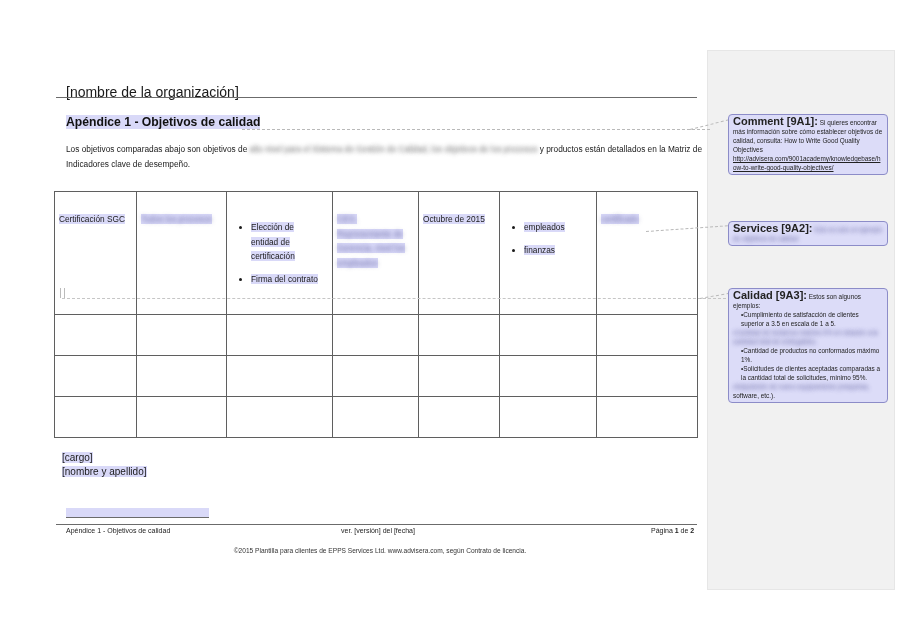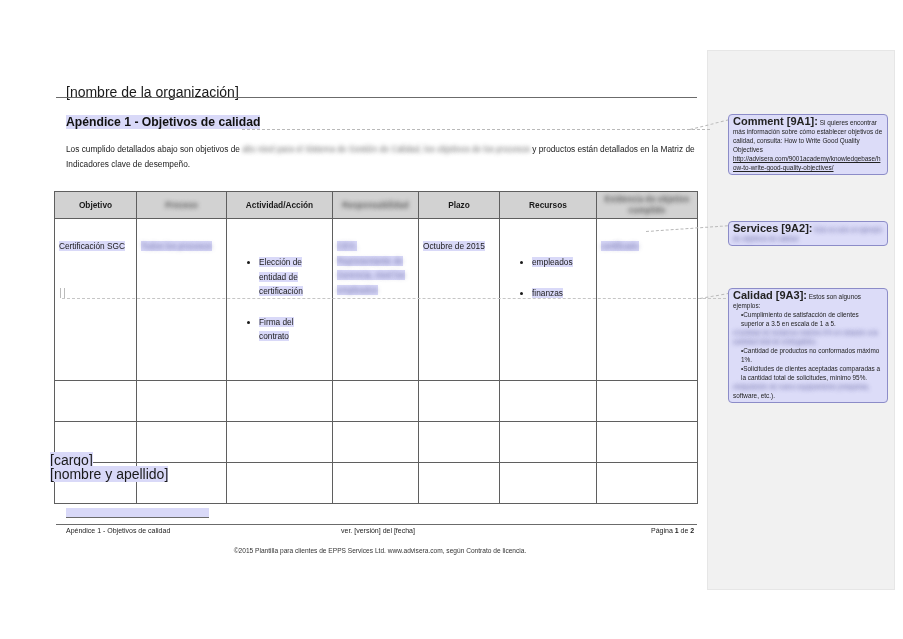--- a/index.html
+++ b/index.html
@@ -45,73 +45,64 @@
   }
   table.obj th, table.obj td {
     border: 1px solid #5f5f5f; vertical-align: top; padding: 20px 4px;
   }
   table.obj th {
     background: #d2d2d2; font-weight: bold; text-align: center; vertical-align: middle;
     height: 26px; padding: 0 3px; line-height: 11px;
   }
   table.obj td { line-height: 14.5px; }
   table.obj ul { margin: 0; padding-left: 12px; }
-  table.obj li { margin: 16px; }
+  table.obj li { margin: 8px; }
 
   .dash-row1 { left: 646px; top: 231px; width: 82px; border-top: 1px dashed #b9b9b9; transform: rotate(-4deg); transform-origin: left; }
   .dash-row2 { left: 62px; top: 298px; width: 664px; border-top: 1px dashed #c6c6c6; }
   .dash-c1 { left: 690px; top: 129px; width: 40px; border-top: 1px dashed #b9b9b9; transform: rotate(-14deg); transform-origin: left; }
   .dash-c3 { left: 700px; top: 298px; width: 30px; border-top: 1px dashed #b9b9b9; transform: rotate(-10deg); transform-origin: left; }
   .cursor-mark { left: 60px; top: 288px; width: 3px; height: 10px; border-left: 1px solid #bbb; border-right: 1px solid #bbb; }
 
   
-  .sig { left: 50px; font-size: 14px; }
+  .sig { left: 62px; font-size: 10px; }
   .sig-line { left: 66px; top: 508px; width: 143px; height: 9px; background: #d9d9f8; border-bottom: 1px solid #6b6b6b; }
 
   
   .footer-line { left: 56px; top: 524px; width: 641px; height: 1px; background: #6b6b6b; }
   .footer { top: 527px; font-size: 7px; color: #222; }
   .copyright { left: 0; width: 760px; text-align: center; top: 547px; font-size: 6.6px; color: #333; }
 </style>
 </head>
 <body>
 
 <div class="abs comment-pane"></div>
 
 <div class="abs org">[nombre de la organización]</div>
 <div class="abs header-line"></div>
 
 <div class="abs title"><span class="hl">Apéndice 1 - Objetivos de calidad</span></div>
 <div class="abs dash-title"></div>
 <div class="abs dash-c1"></div>
 
 <div class="abs intro">
-  <span>Los cumplido detallados abajo son objetivos de </span><span class="blur-dark">alto nivel para el Sistema de Gestión de Calidad, los objetivos de los procesos</span><span> y productos están detallados en la Matriz de Indicadores clave de desempeño.</span>
+  <span>Los objetivos comparadas abajo son objetivos de </span><span class="blur-dark">alto nivel para el Sistema de Gestión de Calidad, los objetivos de los procesos</span><span> y productos están detallados en la Matriz de Indicadores clave de desempeño.</span>
 </div>
 
 <table class="obj">
   <colgroup>
     <col style="width:82px">
       <col style="width:90px">
       <col style="width:106px">
       <col style="width:86px">
       <col style="width:81px">
       <col style="width:97px">
       <col style="width:101px">
   </colgroup>
   <tbody>
-      <tr>
-    <th>Objetivo</th>
-    <th><span class="blur-dark">Proceso</span></th>
-    <th>Actividad/Acción</th>
-    <th><span class="blur-dark">Responsabilidad</span></th>
-    <th>Plazo</th>
-    <th>Recursos</th>
-    <th><span class="blur-dark">Evidencia de objetivo cumplido</span></th>
-  </tr>
   <tr style="height:67px">
     <td><span class="hl">Certificación SGC</span></td>
     <td><span class="hl blur">Todos los procesos</span></td>
     <td>
       <ul>
         <li><span class="hl">Elección de entidad de certificación</span></li>
         <li><span class="hl">Firma del contrato</span></li>
       </ul>
     </td>
     <td><span class="hl blur">CEO, Representante de Gerencia, nivel los empleados</span></td>

